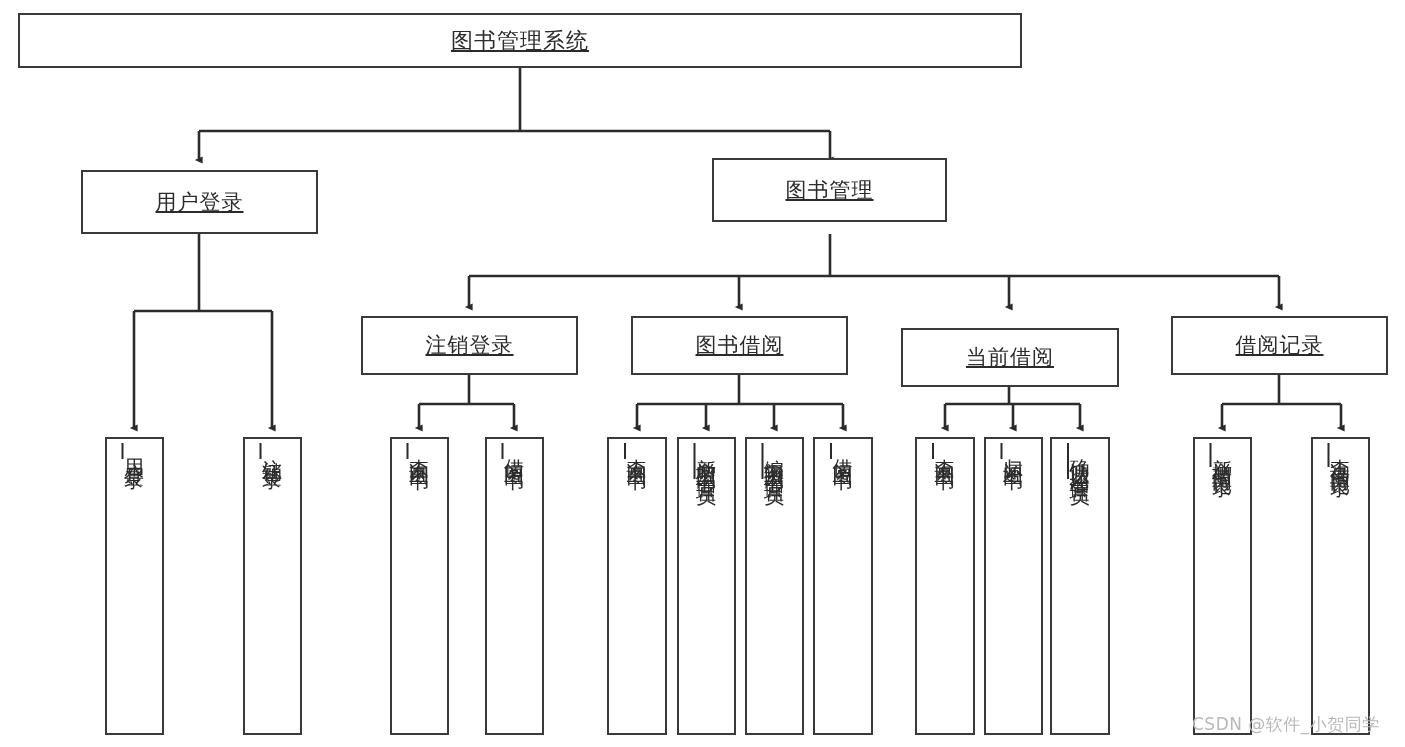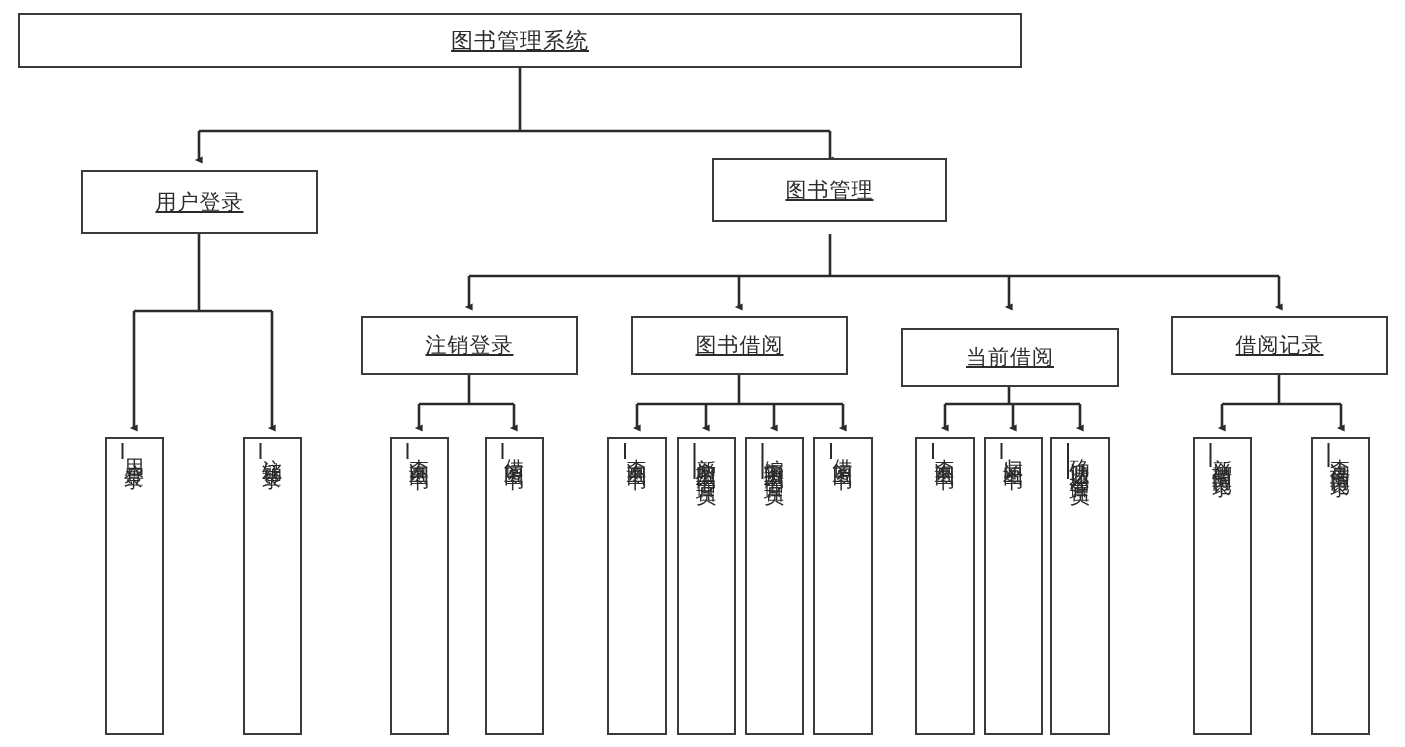--- a/index.html
+++ b/index.html
@@ -205,14 +205,15 @@
   </div>
 
   <div class="node vert" style="left:1193px; top:437px; width:59px; height:298px;">
     <span class="label">新增借阅记录</span>
   </div>
 
   <div class="node vert" style="left:1311px; top:437px; width:59px; height:298px;">
     <span class="label">查询借阅记录</span>
   </div>
 
+  <div class="watermark">CSDN @软件_小贺同学</div>
 
 </div>
 
 </body></html>

